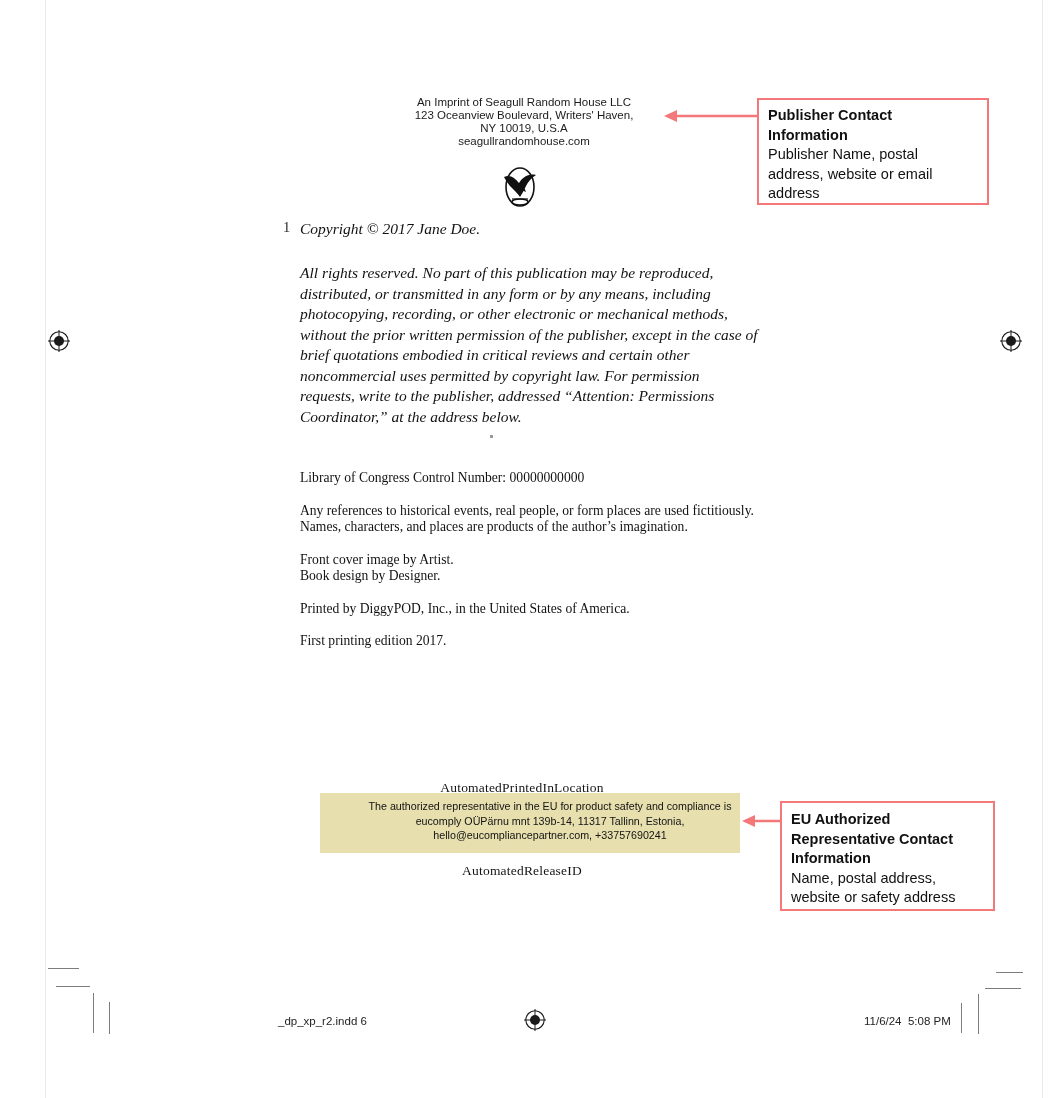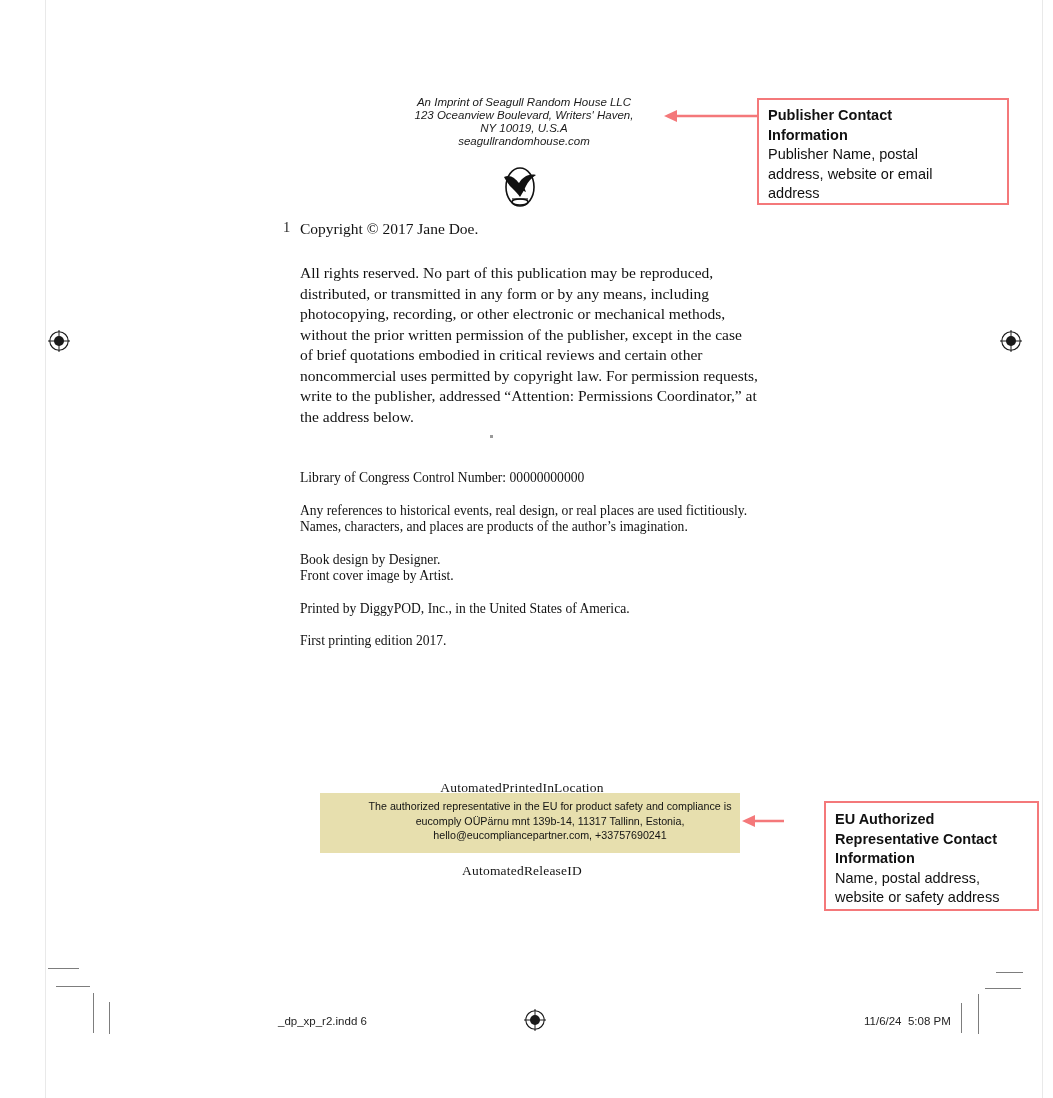--- a/index.html
+++ b/index.html
@@ -45,39 +45,40 @@
     position: absolute;
     left: 400px;
     top: 96px;
     width: 248px;
     text-align: center;
     font-family: "Liberation Sans", sans-serif;
     font-size: 11.5px;
     line-height: 13px;
     color: #1b1b1b;
   }
-  .imprint div { white-space: nowrap; font-style: italic; }
+  .imprint div { white-space: nowrap; }
 
   
   .logo {
     position: absolute;
     left: 498px;
     top: 163px;
     width: 44px;
     height: 46px;
   }
 
   
   .copy-col {
     position: absolute;
     left: 300px;
     top: 219px;
     width: 470px;
     color: #121212;
     font-family: "Liberation Serif", serif;
+    font-style: italic;
   }
   .line-num {
     position: absolute;
     left: 283px;
     top: 219px;
     font-size: 14.5px;
     color: #2a2a2a;
     font-family: "Liberation Serif", serif;
   }
   .p-title {
@@ -152,26 +153,26 @@
     position: absolute;
     border: 2px solid #f4787a;
     background: #ffffff;
     box-sizing: border-box;
     font-family: "Liberation Sans", sans-serif;
     color: #111111;
   }
   .callout-pub {
     left: 757px;
     top: 98px;
-    width: 252px;
+    width: 232px;
     height: 107px;
     padding: 6px 8px 0 9px;
   }
   .callout-eu {
-    left: 824px;
+    left: 780px;
     top: 801px;
     width: 215px;
     height: 110px;
     padding: 7px 8px 0 9px;
   }
   .callout .c-head {
     font-weight: bold;
     font-size: 14.5px;
     line-height: 19.5px;
   }
@@ -254,24 +255,24 @@
     <p class="p-title">Copyright © 2017 Jane Doe.</p>
     <p class="p-rights">All rights reserved. No part of this publication may be reproduced, distributed, or transmitted in any form or by any means, including photocopying, recording, or other electronic or mechanical methods, without the prior written permission of the publisher, except in the case of brief quotations embodied in critical reviews and certain other noncommercial uses permitted by copyright law. For permission requests, write to the publisher, addressed “Attention: Permissions Coordinator,” at the address below.</p>
   </div>
 
   <div class="artifact-dot"></div>
 
   <div class="block-lower">
     <div class="gap"></div>
     <p>Library of Congress Control Number: 00000000000</p>
     <div class="gap"></div>
-    <p>Any references to historical events, real design, or real places are used fictitiously. Names, characters, and places are products of the author’s imagination.</p>
-    <div class="gap"></div>
+    <p>Any references to historical events, real people, or form places are used fictitiously. Names, characters, and places are products of the author’s imagination.</p>
+    <div class="gap"></div>
+    <p>Front cover image by Artist.</p>
     <p>Book design by Designer.</p>
-    <p>Front cover image by Artist.</p>
     <div class="gap"></div>
     <p>Printed by DiggyPOD, Inc., in the United States of America.</p>
     <div class="gap"></div>
     <p>First printing edition 2017.</p>
   </div>
 
   <div class="auto-line auto-printed">AutomatedPrintedInLocation</div>
 
   <div class="eu-highlight">
     <div class="eu-highlight-text">

